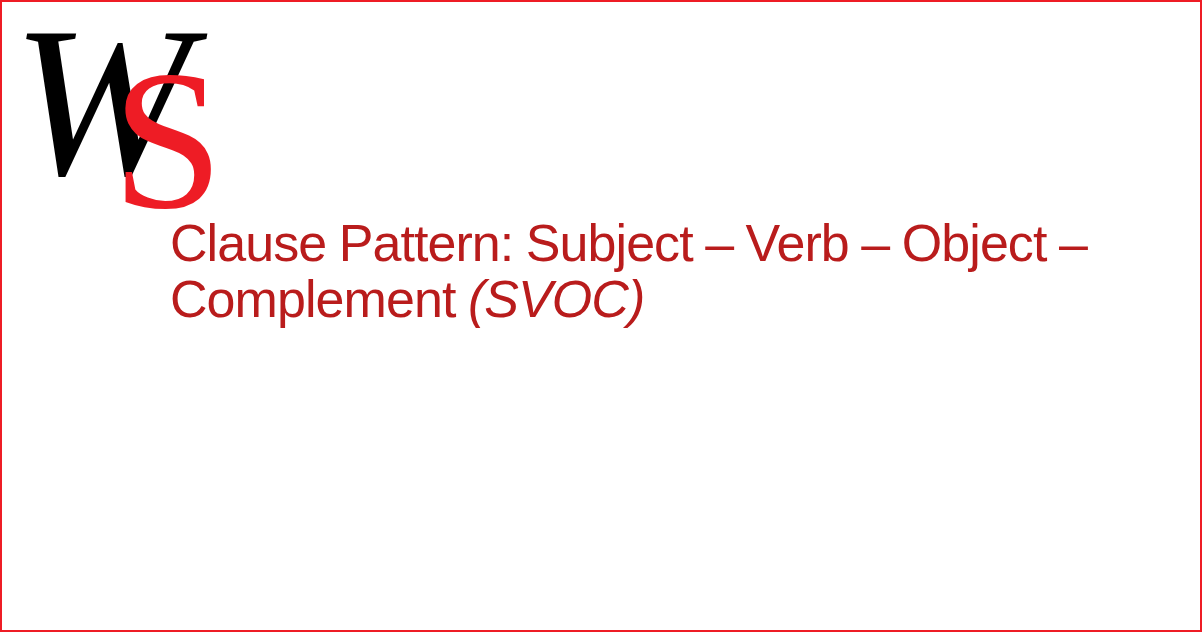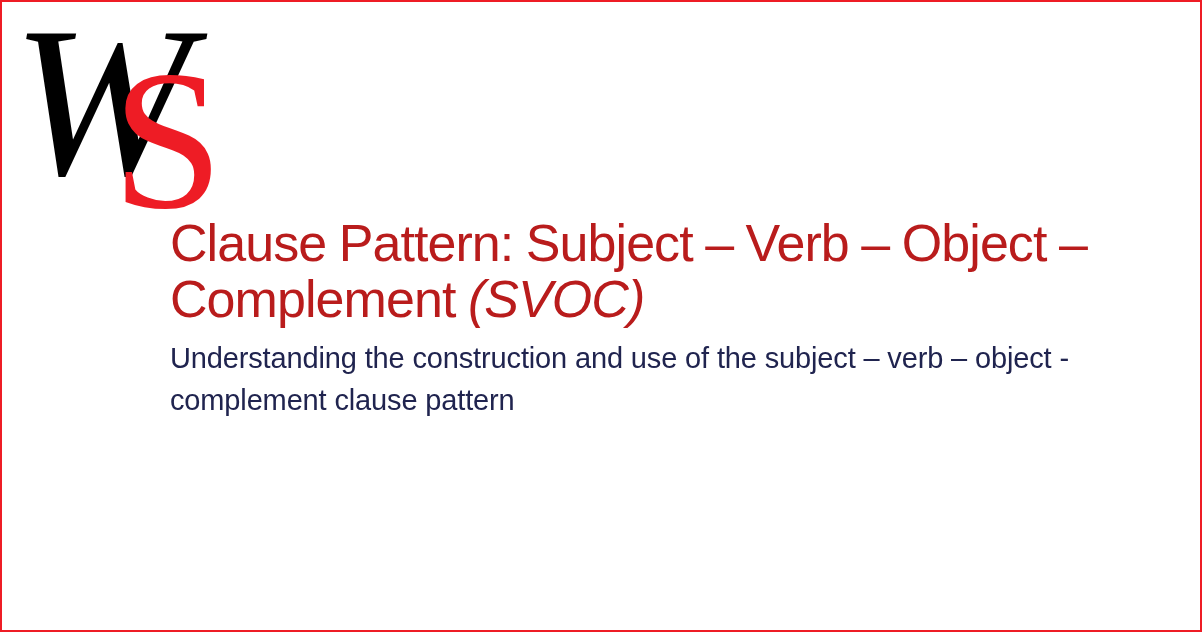--- a/index.html
+++ b/index.html
@@ -99,16 +99,15 @@
 <div class="slide">
 
   <div class="logo">
     <span class="logo-w">W</span>
     <span class="logo-s">S</span>
   </div>
 
   <div class="text-block">
     <h1 class="slide-title"><span>Clause Pattern: Subject – Verb – Object – Complement </span><span class="abbr">(SVOC)</span></h1>
 
-    <p class="slide-subtitle">Understanding the construction and use of the subject – verb – object - complement clause pattern</p>
   </div>
 
 </div>
 
 </body></html>

